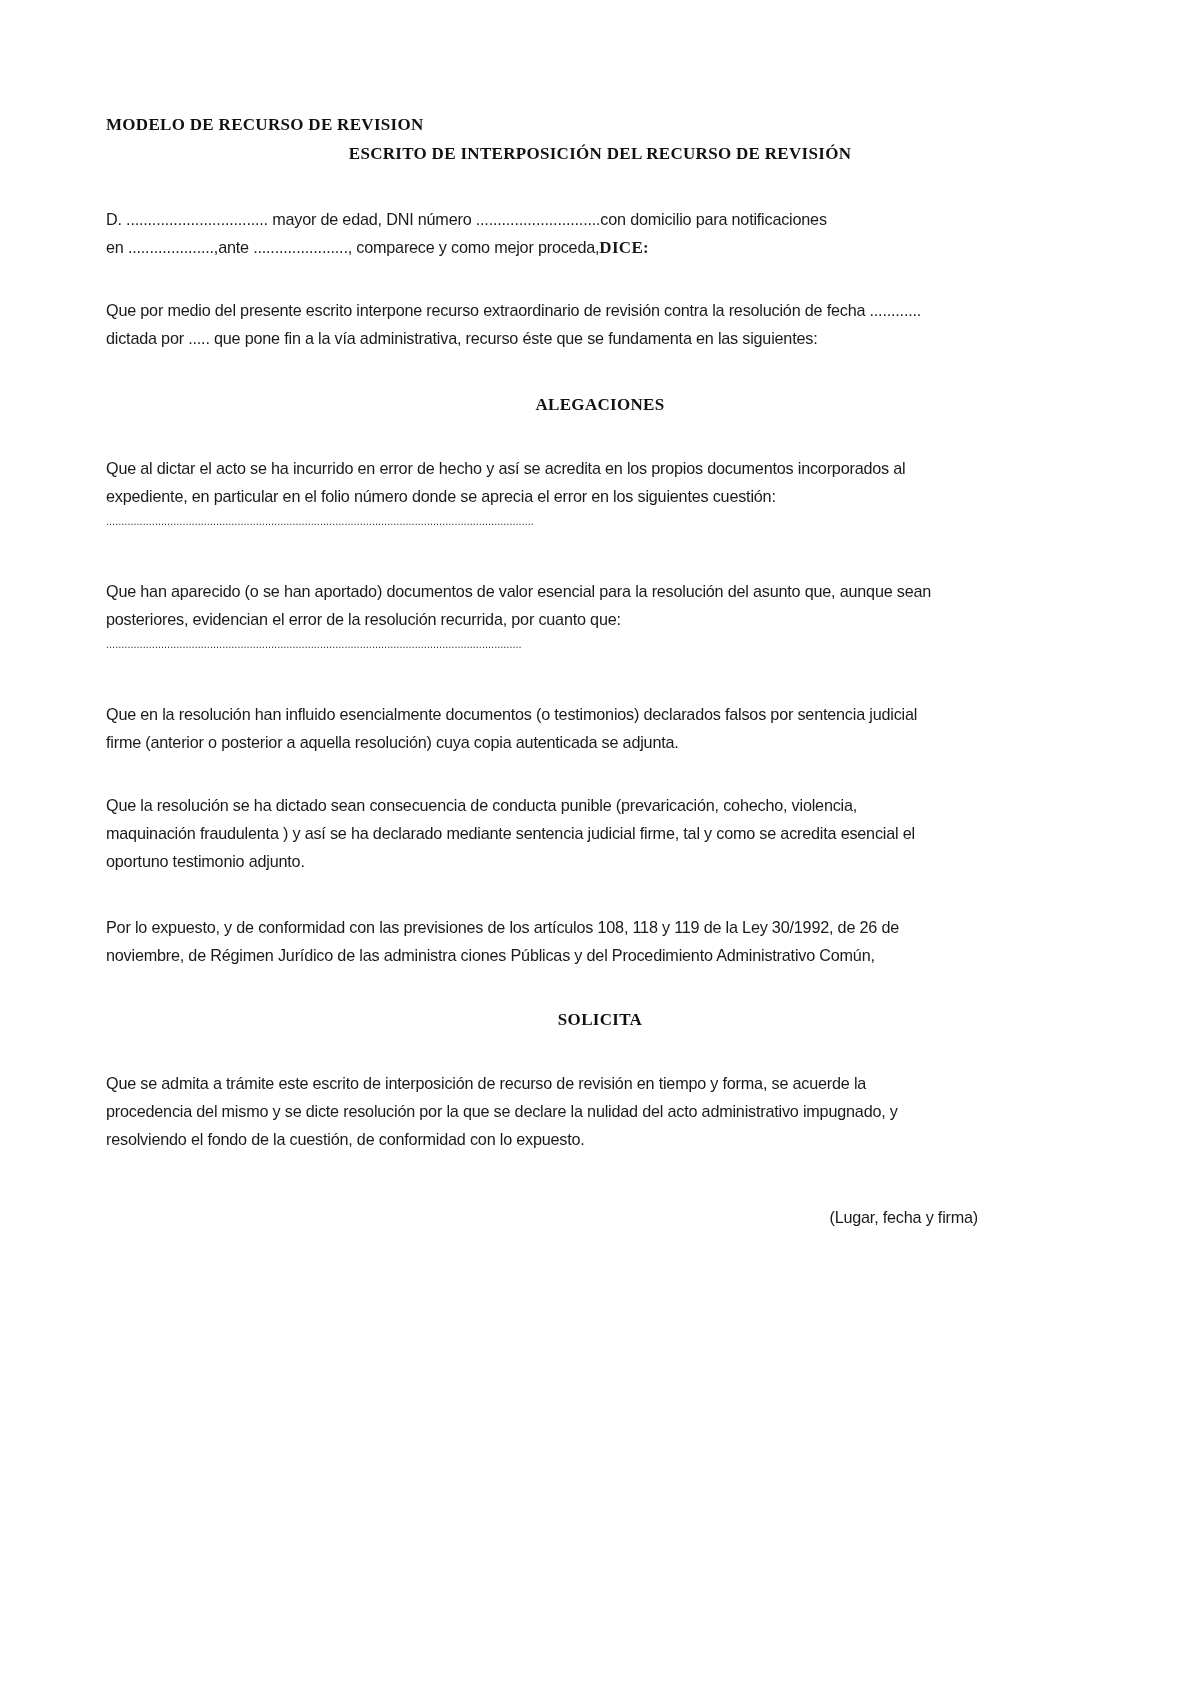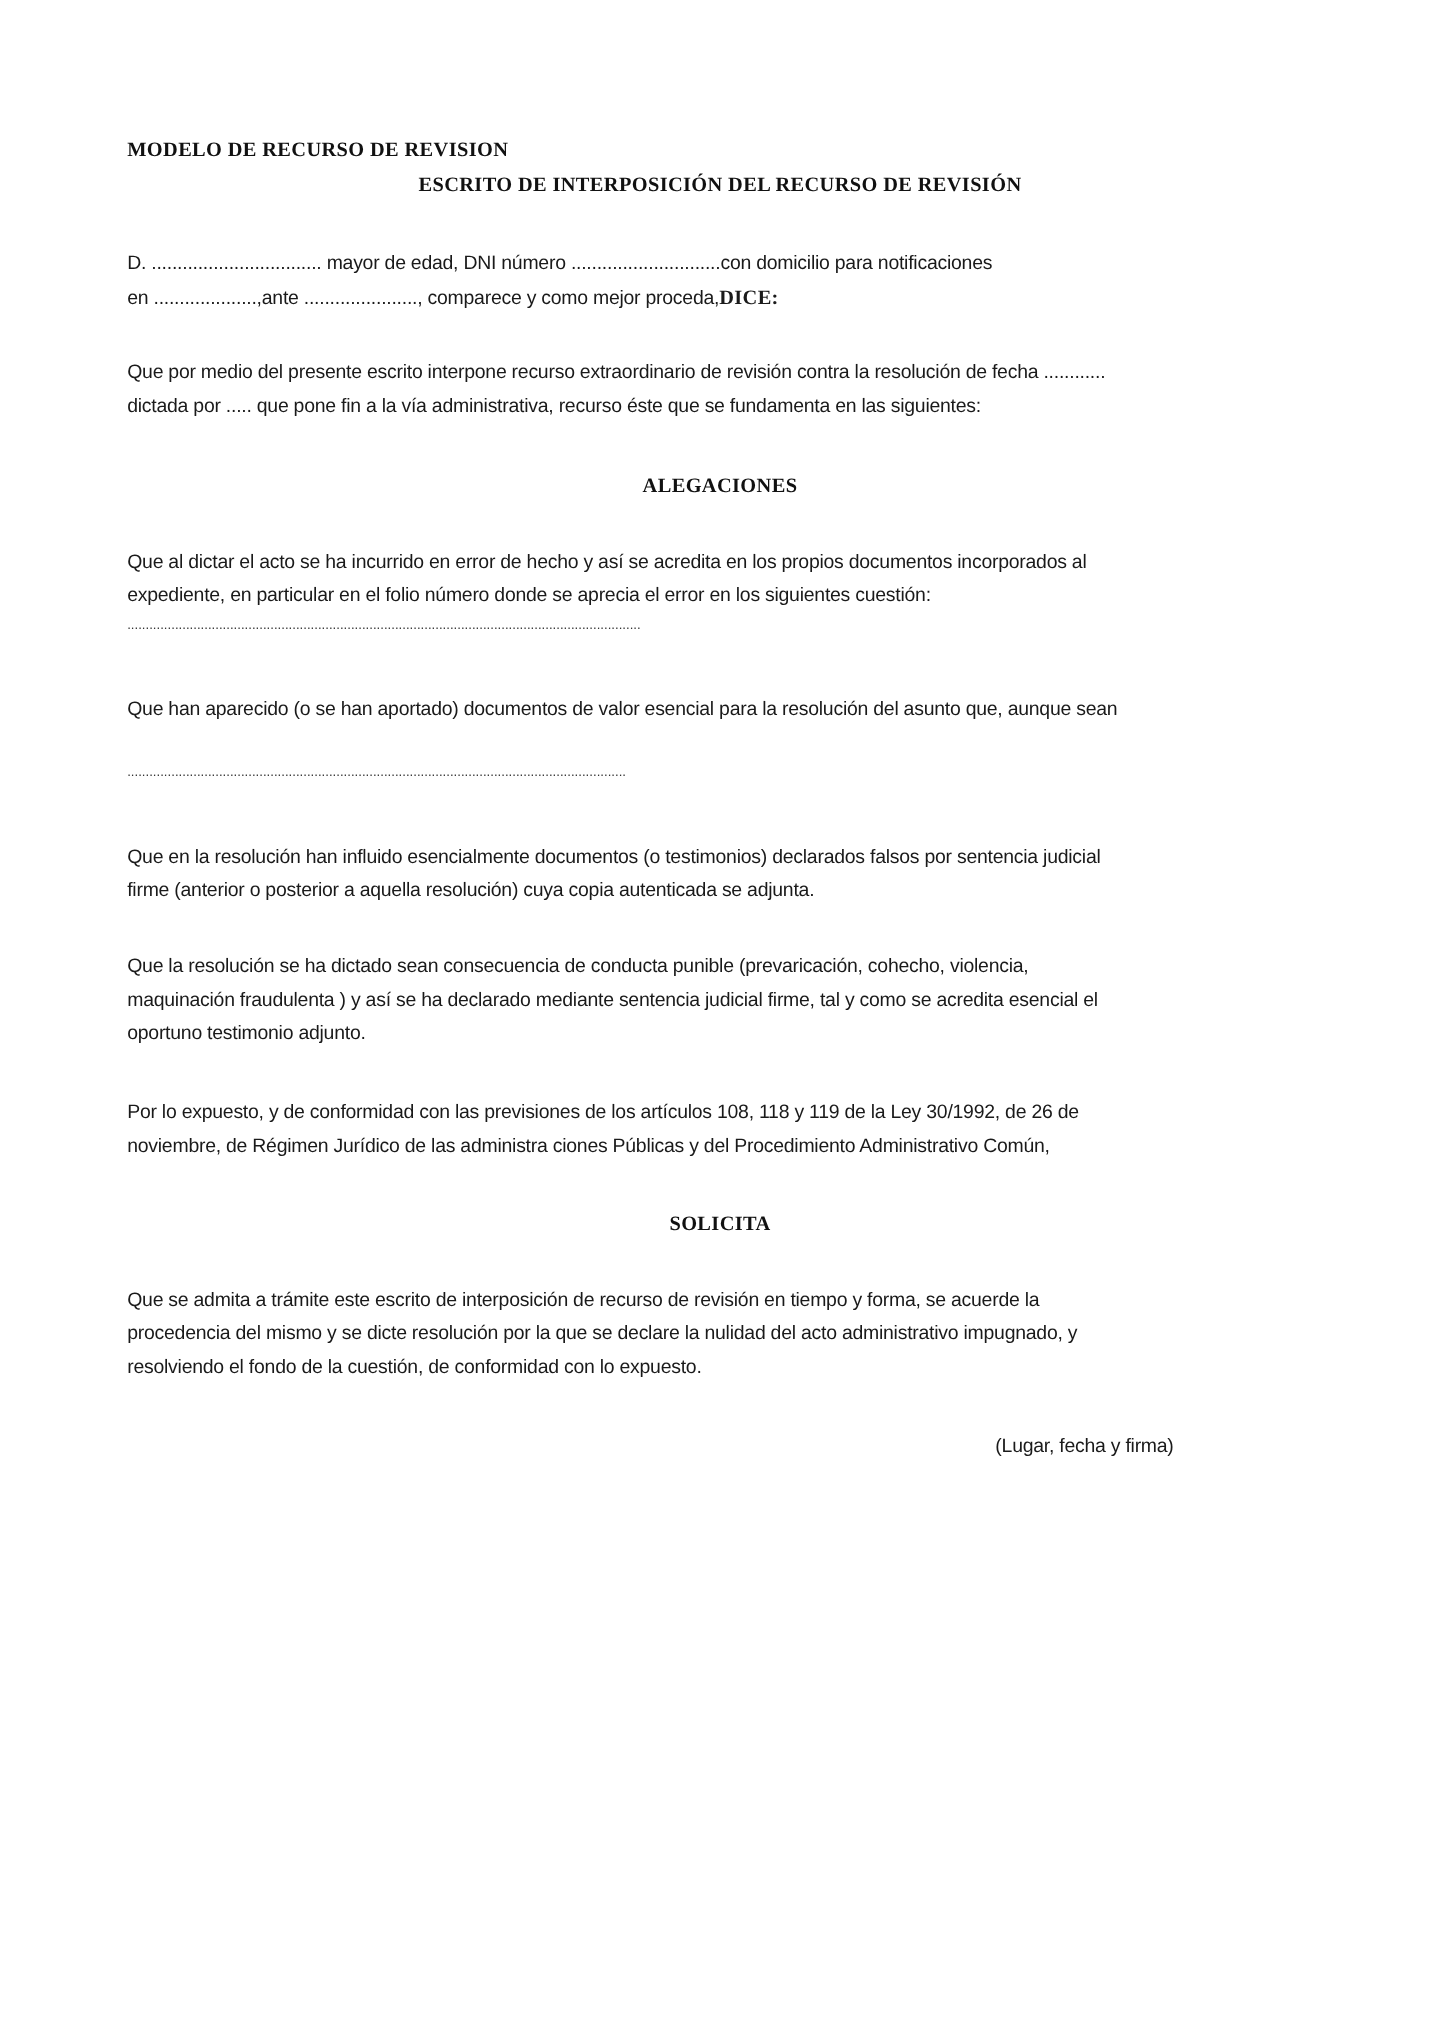--- a/index.html
+++ b/index.html
@@ -1,20 +1,20 @@
 <!DOCTYPE html>
 <html><head>
   <meta charset="utf-8">
   <style>
     html, body { margin: 0; padding: 0; background: #ffffff; }
     body { width: 1200px; height: 1696px; position: relative; overflow: hidden; color: #111; }
     .page { position: absolute; left: 0; top: 0; width: 1088px; height: 1696px; background: #fff; }
     .serif-bold { font-family: "Liberation Serif", "DejaVu Serif", serif; font-weight: bold; font-size: 17px; letter-spacing: 0.3px; }
     .body { font-family: "Liberation Sans", "DejaVu Sans", sans-serif; font-size: 16.2px; letter-spacing: -0.2px; color: #1a1a1a; }
-    .abs { position: absolute; white-space: nowrap; }
+    .abs { position: absolute; white-space: nowrap; margin-top: 12px; }
     .line { position: absolute; left: 106px; white-space: nowrap; }
     .center { position: absolute; left: 0; width: 1200px; text-align: center; }
     .dots { color: #333; letter-spacing: 0px; }
   </style>
 </head>
 <body>
 
 <div class="page">
 
   <div class="line serif-bold" style="top:115px;">MODELO DE RECURSO DE REVISION</div>
@@ -26,20 +26,21 @@
   <div class="line body" style="top:301px;">Que por medio del presente escrito interpone recurso extraordinario de revisión contra la resolución de fecha ............</div>
   <div class="line body" style="top:329px;">dictada por ..... que pone fin a la vía administrativa, recurso éste que se fundamenta en las siguientes:</div>
 
   <div class="center serif-bold" style="top:395px;">ALEGACIONES</div>
 
   <div class="line body" style="top:459px;">Que al dictar el acto se ha incurrido en error de hecho y así se acredita en los propios documentos incorporados al</div>
   <div class="line body" style="top:487px;">expediente, en particular en el folio número donde se aprecia el error en los siguientes cuestión:</div>
   <div class="line body dots" style="top:515px; font-size:11px;">............................................................................................................................................</div>
 
   <div class="line body" style="top:582px;">Que han aparecido (o se han aportado) documentos de valor esencial para la resolución del asunto que, aunque sean</div>
+  <div class="line body" style="top:610px;">posteriores, evidencian el error de la resolución recurrida, por cuanto que:</div>
   <div class="line body dots" style="top:638px; font-size:11px;">........................................................................................................................................</div>
 
   <div class="line body" style="top:705px;">Que en la resolución han influido esencialmente documentos (o testimonios) declarados falsos por sentencia judicial</div>
   <div class="line body" style="top:733px;">firme (anterior o posterior a aquella resolución) cuya copia autenticada se adjunta.</div>
 
   <div class="line body" style="top:796px;">Que la resolución se ha dictado sean consecuencia de conducta punible (prevaricación, cohecho, violencia,</div>
   <div class="line body" style="top:824px;">maquinación fraudulenta ) y así se ha declarado mediante sentencia judicial firme, tal y como se acredita esencial el</div>
   <div class="line body" style="top:852px;">oportuno testimonio adjunto.</div>
 
   <div class="line body" style="top:918px;">Por lo expuesto, y de conformidad con las previsiones de los artículos 108, 118 y 119 de la Ley 30/1992, de 26 de</div>

